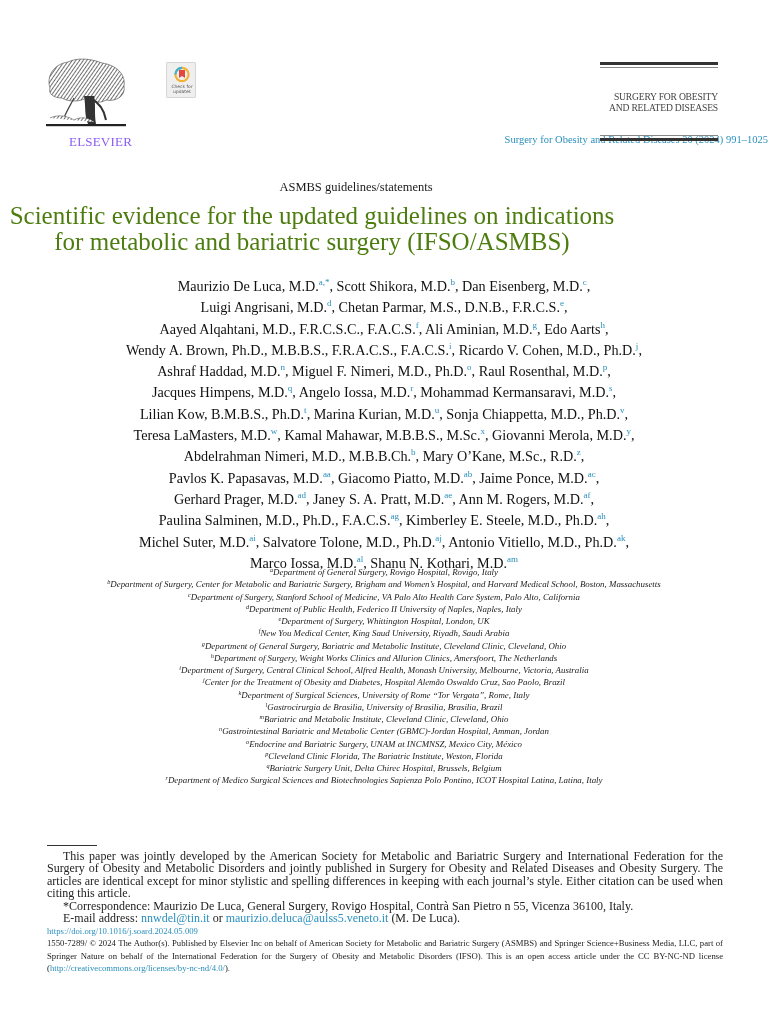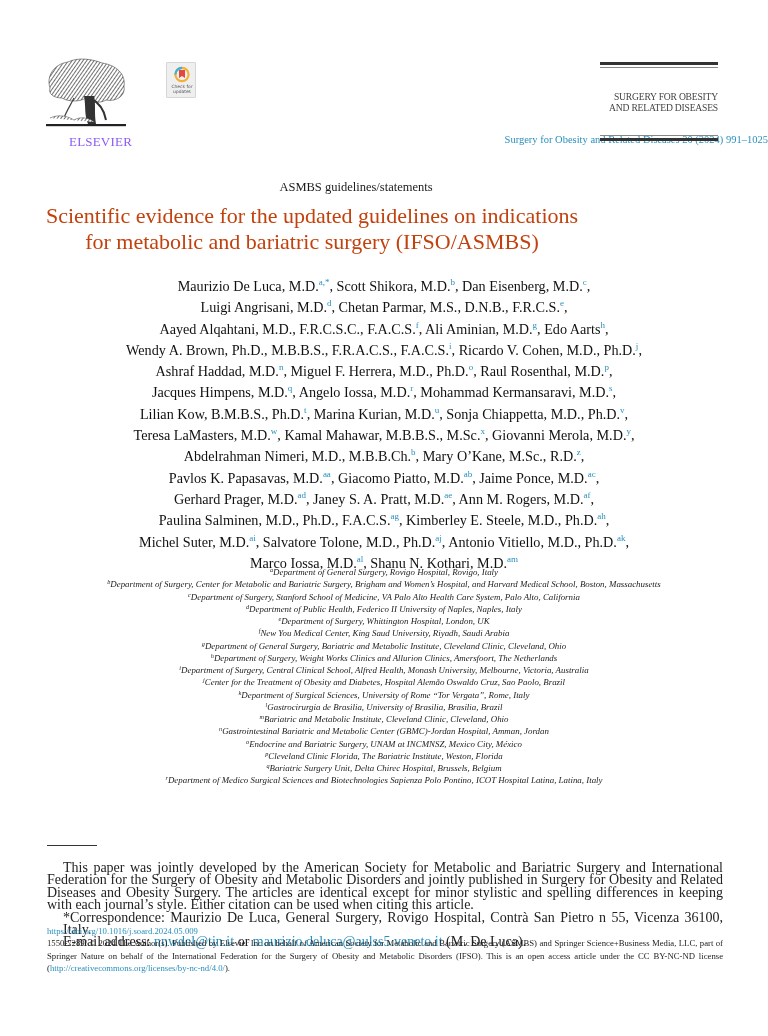--- a/index.html
+++ b/index.html
@@ -24,35 +24,35 @@
   .journal-mark { position: absolute; left: 600px; top: 62px; width: 118px; height: 90px; }
   .jm-rule { position: absolute; left: 0; width: 118px; }
   .jm-rule.top { top: 0; height: 6px; border-top: 3px solid #333; border-bottom: 1px solid #888; }
   .jm-rule.bottom { top: 73px; height: 6px; border-top: 1px solid #888; border-bottom: 3px solid #333; }
   .jm-title { position: absolute; left: 0; top: 30px; width: 118px; text-align: right;
     font-size: 9.6px; line-height: 10.5px; color: #444; letter-spacing: -0.2px; }
 
   .section-label { position: absolute; left: 0; top: 180px; width: 712px; text-align: center;
     font-size: 12.5px; color: #1a1a1a; }
   .paper-title { position: absolute; left: 0; top: 203px; width: 624px; text-align: center;
-    font-size: 22px; line-height: 26px; color: #c2410c; }
+    font-size: 25px; line-height: 26px; color: #4d7c0f; }
 
   .authors { position: absolute; left: 40px; top: 276px; width: 688px; text-align: center;
     font-size: 14.2px; line-height: 21.3px; color: #111; }
   .authors .line { display: block; white-space: nowrap; }
   .authors sup { color: #2a8fbd; font-size: 9px; vertical-align: 6px; line-height: 0; }
 
   .affiliations { position: absolute; left: 40px; top: 566px; width: 688px; text-align: center;
     font-style: italic; font-size: 8.9px; line-height: 12.25px; color: #222; }
   .affiliations .aff { display: block; }
   .affiliations sup { font-size: 6.2px; vertical-align: 3px; line-height: 0; }
 
   .fn-rule { position: absolute; left: 47px; top: 845px; width: 50px; height: 1px; background: #333; }
   .footnotes { position: absolute; left: 47px; top: 850px; width: 676px;
-    font-size: 14px; line-height: 12.4px; color: #222; text-align: justify; margin-top: 12px; }
+    font-size: 12px; line-height: 12.4px; color: #222; text-align: justify; }
   .footnotes p { text-indent: 16px; }
   .footnotes .indent { padding-left: 16px; text-indent: 0; }
   a.link { color: #2a8fbd; text-decoration: none; }
 
   .doi-block { position: absolute; left: 47px; top: 925px; width: 676px;
     font-size: 8.7px; line-height: 12.4px; color: #222; text-align: justify; }
 </style>
 </head>
 <body>
 
@@ -106,21 +106,21 @@
 <h1 class="paper-title" style="font-weight:normal;">
   <span>Scientific evidence for the updated guidelines on indications</span><br>
   <span>for metabolic and bariatric surgery (IFSO/ASMBS)</span>
 </h1>
 
 <div class="authors" id="authors">
     <span class="line"><span>Maurizio De Luca, M.D.</span><sup>a,*</sup>, <span>Scott Shikora, M.D.</span><sup>b</sup>, <span>Dan Eisenberg, M.D.</span><sup>c</sup>,</span>
     <span class="line"><span>Luigi Angrisani, M.D.</span><sup>d</sup>, <span>Chetan Parmar, M.S., D.N.B., F.R.C.S.</span><sup>e</sup>,</span>
     <span class="line"><span>Aayed Alqahtani, M.D., F.R.C.S.C., F.A.C.S.</span><sup>f</sup>, <span>Ali Aminian, M.D.</span><sup>g</sup>, <span>Edo Aarts</span><sup>h</sup>,</span>
     <span class="line"><span>Wendy A. Brown, Ph.D., M.B.B.S., F.R.A.C.S., F.A.C.S.</span><sup>i</sup>, <span>Ricardo V. Cohen, M.D., Ph.D.</span><sup>j</sup>,</span>
-    <span class="line"><span>Ashraf Haddad, M.D.</span><sup>n</sup>, <span>Miguel F. Herrera, M.D., Ph.D.</span><sup>o</sup>, <span>Raul Rosenthal, M.D.</span><sup>p</sup>,</span>
+    <span class="line"><span>Ashraf Haddad, M.D.</span><sup>n</sup>, <span>Miguel F. Nimeri, M.D., Ph.D.</span><sup>o</sup>, <span>Raul Rosenthal, M.D.</span><sup>p</sup>,</span>
     <span class="line"><span>Jacques Himpens, M.D.</span><sup>q</sup>, <span>Angelo Iossa, M.D.</span><sup>r</sup>, <span>Mohammad Kermansaravi, M.D.</span><sup>s</sup>,</span>
     <span class="line"><span>Lilian Kow, B.M.B.S., Ph.D.</span><sup>t</sup>, <span>Marina Kurian, M.D.</span><sup>u</sup>, <span>Sonja Chiappetta, M.D., Ph.D.</span><sup>v</sup>,</span>
     <span class="line"><span>Teresa LaMasters, M.D.</span><sup>w</sup>, <span>Kamal Mahawar, M.B.B.S., M.Sc.</span><sup>x</sup>, <span>Giovanni Merola, M.D.</span><sup>y</sup>,</span>
     <span class="line"><span>Abdelrahman Nimeri, M.D., M.B.B.Ch.</span><sup>b</sup>, <span>Mary O’Kane, M.Sc., R.D.</span><sup>z</sup>,</span>
     <span class="line"><span>Pavlos K. Papasavas, M.D.</span><sup>aa</sup>, <span>Giacomo Piatto, M.D.</span><sup>ab</sup>, <span>Jaime Ponce, M.D.</span><sup>ac</sup>,</span>
     <span class="line"><span>Gerhard Prager, M.D.</span><sup>ad</sup>, <span>Janey S. A. Pratt, M.D.</span><sup>ae</sup>, <span>Ann M. Rogers, M.D.</span><sup>af</sup>,</span>
     <span class="line"><span>Paulina Salminen, M.D., Ph.D., F.A.C.S.</span><sup>ag</sup>, <span>Kimberley E. Steele, M.D., Ph.D.</span><sup>ah</sup>,</span>
     <span class="line"><span>Michel Suter, M.D.</span><sup>ai</sup>, <span>Salvatore Tolone, M.D., Ph.D.</span><sup>aj</sup>, <span>Antonio Vitiello, M.D., Ph.D.</span><sup>ak</sup>,</span>
     <span class="line"><span>Marco Iossa, M.D.</span><sup>al</sup>, <span>Shanu N. Kothari, M.D.</span><sup>am</sup></span>
   </div>

